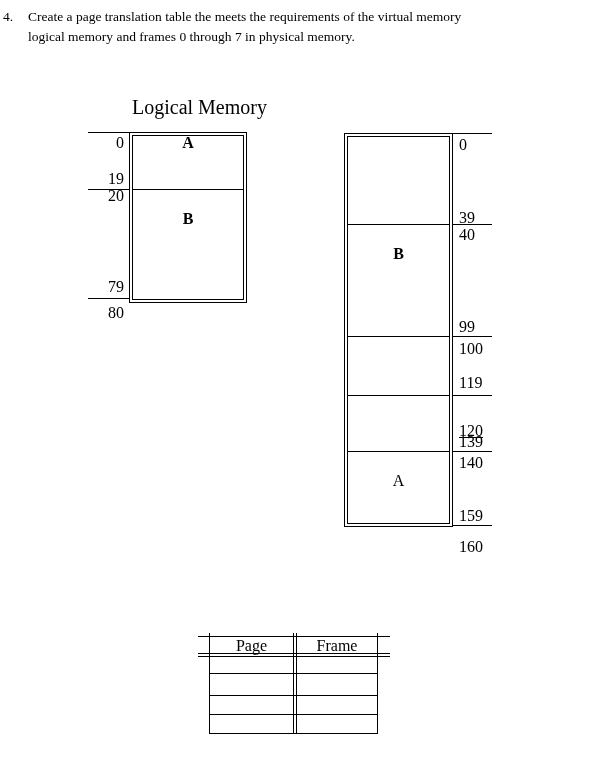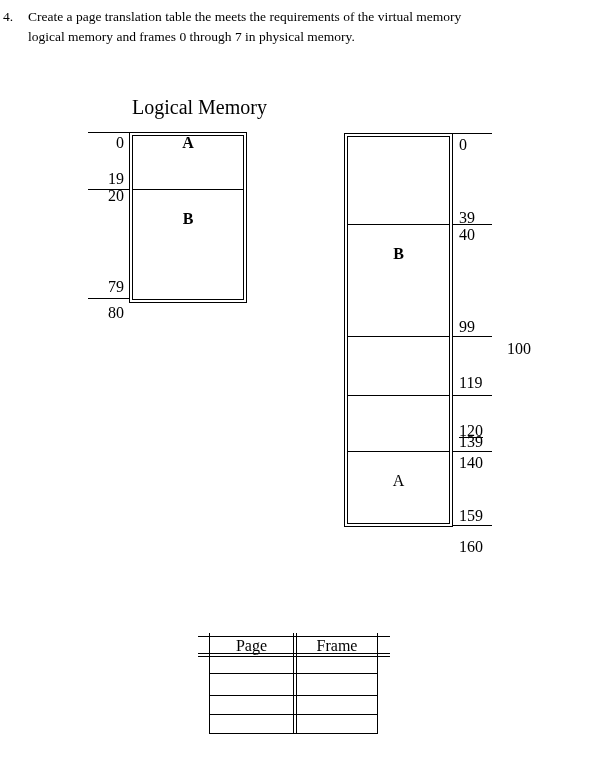--- a/index.html
+++ b/index.html
@@ -77,21 +77,21 @@
   <div class="tick pm-tick" style="top:224px;"></div>
   <div class="tick pm-tick" style="top:336px;"></div>
   <div class="tick pm-tick" style="top:395px;"></div>
   <div class="tick pm-tick" style="top:451px;"></div>
   <div class="tick pm-tick" style="top:525px;"></div>
 
   <div class="addr pm-addr" style="top:136px;">0</div>
   <div class="addr pm-addr" style="top:209px;">39</div>
   <div class="addr pm-addr" style="top:226px;">40</div>
   <div class="addr pm-addr" style="top:318px;">99</div>
-  <div class="addr pm-addr" style="top:340px;margin-left:48px;">100</div>
+  <div class="addr pm-addr" style="top:340px;">100</div>
   <div class="addr pm-addr" style="top:374px;">119</div>
   <div class="addr pm-addr" style="top:422px;text-decoration:underline;">120</div>
   <div class="addr pm-addr" style="top:433px;">139</div>
   <div class="addr pm-addr" style="top:454px;">140</div>
   <div class="addr pm-addr" style="top:507px;">159</div>
   <div class="addr pm-addr" style="top:526px;margin-top:12px;">160</div>
 
   <div>
 
     <div class="hline" style="left:198px;top:636px;width:192px;"></div>

